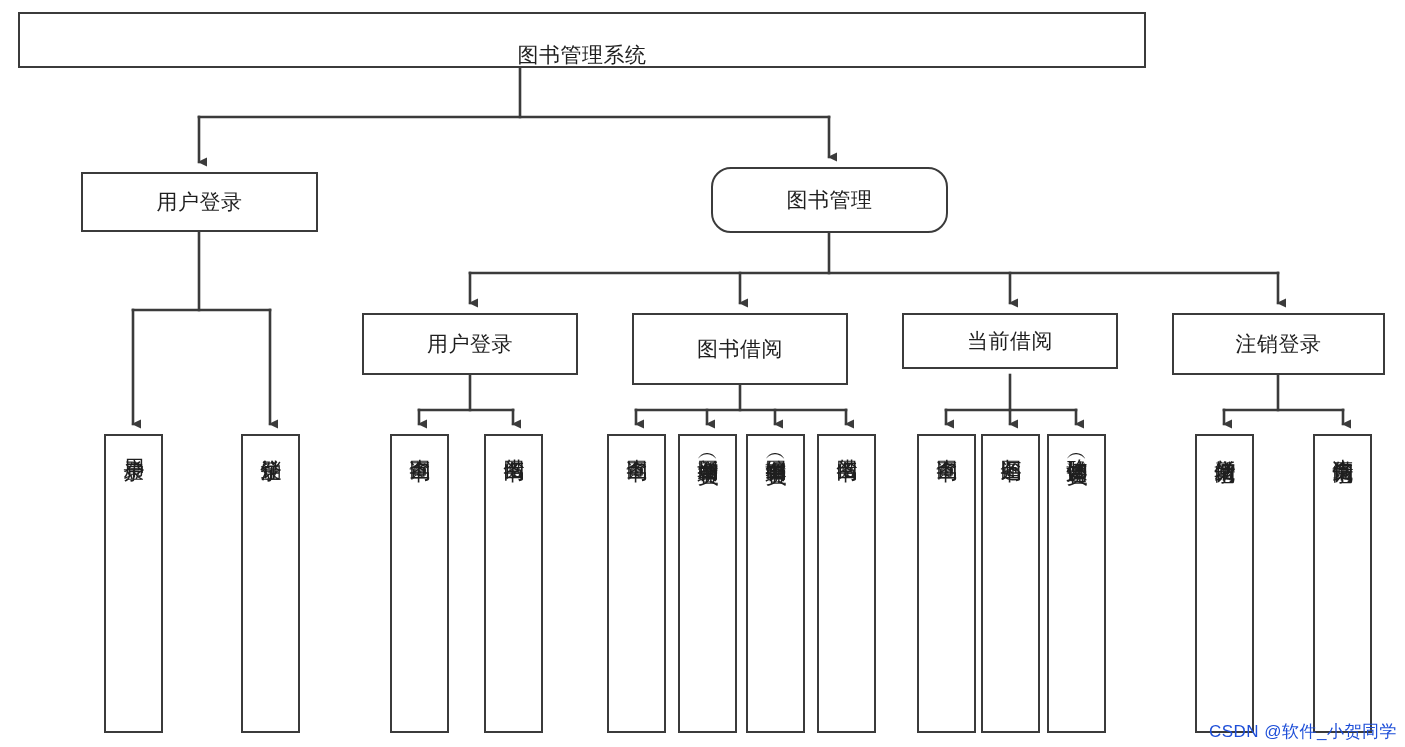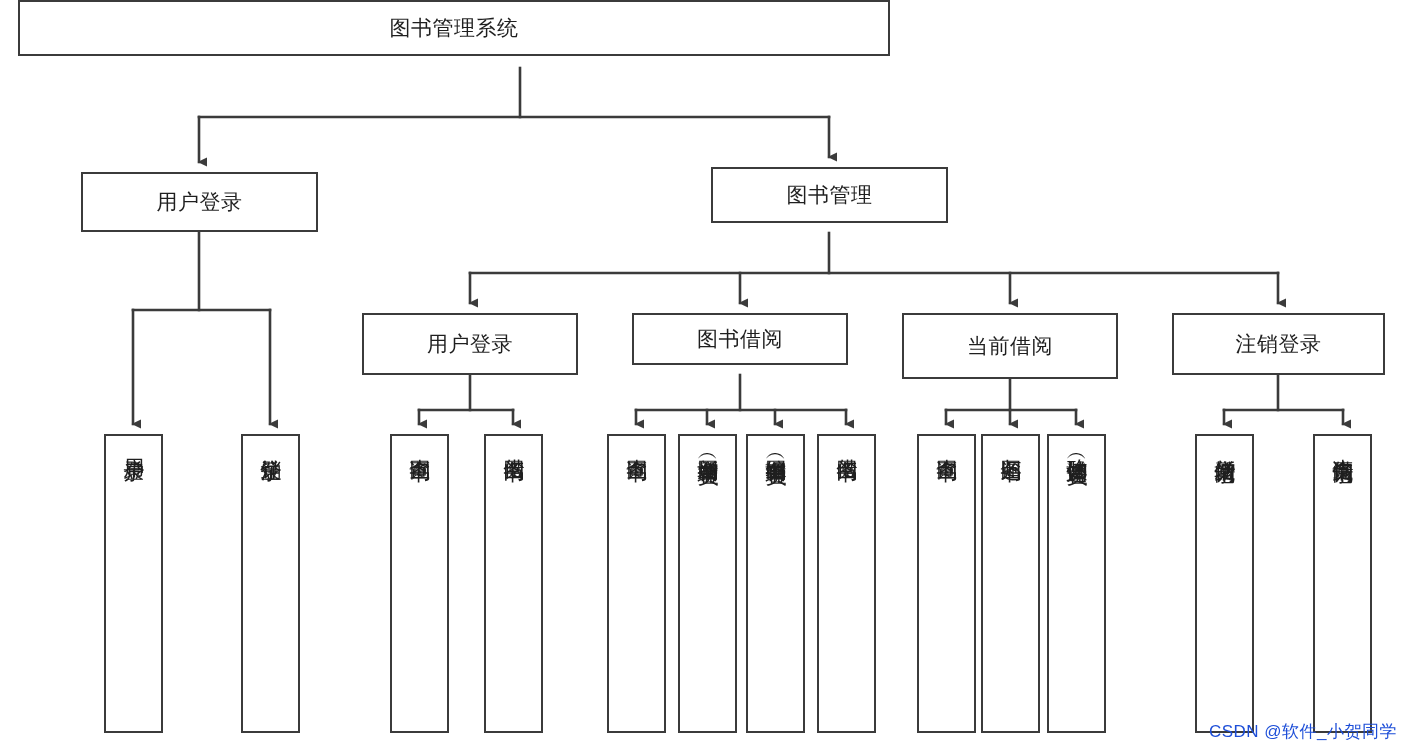--- a/index.html
+++ b/index.html
@@ -120,41 +120,41 @@
       <path d="M1010,410 L1010,424" marker-end="url(#arrow)"></path>
       <path d="M1076,410 L1076,424" marker-end="url(#arrow)"></path>
 
       <path d="M1278,375 L1278,410"></path>
       <path d="M1224,410 L1343,410"></path>
       <path d="M1224,410 L1224,424" marker-end="url(#arrow)"></path>
       <path d="M1343,410 L1343,424" marker-end="url(#arrow)"></path>
     </g>
   </svg>
 
-  <div class="node h" style="left:18px; top:0; width:872px; height:56px;">
+  <div class="node h" style="left:18px; top:12px; width:1128px; height:56px;align-items:flex-end;">
     <span class="label">图书管理系统</span>
   </div>
 
   <div class="node h" style="left:81px; top:172px; width:237px; height:60px;">
     <span class="label">用户登录</span>
   </div>
 
-  <div class="node h" style="left:711px; top:167px; width:237px; height:56px;">
+  <div class="node h" style="left:711px; top:167px; width:237px; height:66px;border-radius:20px;">
     <span class="label">图书管理</span>
   </div>
 
   <div class="node h" style="left:362px; top:313px; width:216px; height:62px;">
     <span class="label">用户登录</span>
   </div>
 
-  <div class="node h" style="left:632px; top:313px; width:216px; height:52px;">
+  <div class="node h" style="left:632px; top:313px; width:216px; height:72px;">
     <span class="label">图书借阅</span>
   </div>
 
-  <div class="node h" style="left:902px; top:313px; width:216px; height:66px;">
+  <div class="node h" style="left:902px; top:313px; width:216px; height:56px;">
     <span class="label">当前借阅</span>
   </div>
 
   <div class="node h" style="left:1172px; top:313px; width:213px; height:62px;">
     <span class="label">注销登录</span>
   </div>
 
   <div class="node v" style="left:104px; top:434px; width:59px; height:299px;">
     <span class="label">用户登录</span>
   </div>

